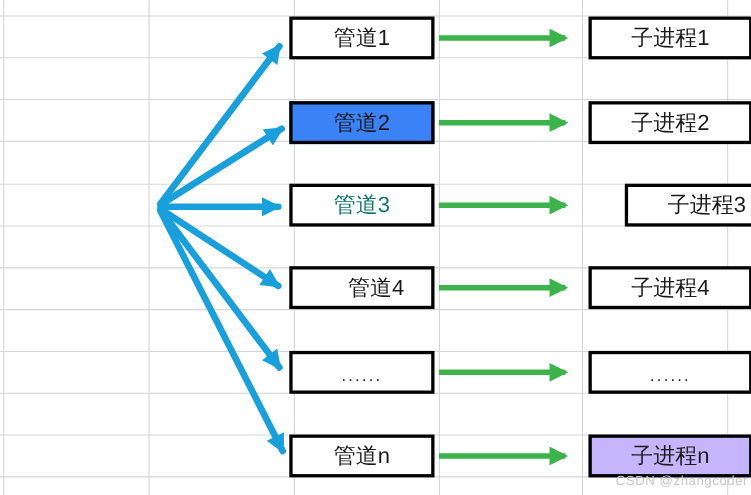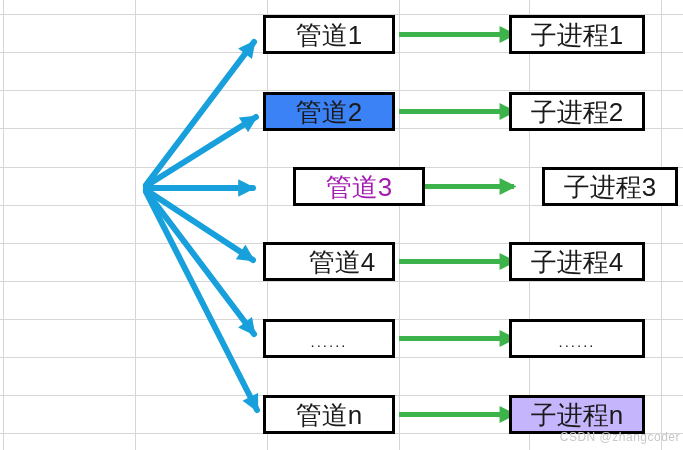--- a/index.html
+++ b/index.html
@@ -19,28 +19,28 @@
   .grid-line { stroke: #d6d6d6; stroke-width: 1; }
   .shape-box {
     position: absolute;
     box-sizing: border-box;
     border: 3px solid #000000;
     background: #ffffff;
     display: flex;
     align-items: center;
     justify-content: center;
     color: #1a1a1a;
-    font-size: 26px;
+    font-size: 20px;
     line-height: 1;
     white-space: nowrap;
   }
   .shape-box.ellipsis-box { font-size: 15px; align-items: flex-end; padding-bottom: 6px; letter-spacing: 2px; }
   .parent-box  { left: 3px;   top: 167px; width: 130px; height: 37px; }
   .pipe-box    { left: 263px; width: 132px; height: 39px; }
-  .child-box   { left: 509px; width: 136px; height: 39px; }
+  .child-box   { left: 535px; width: 149px; height: 39px; }
   .row-0 { top: 15px; }
   .row-1 { top: 92px; }
   .row-2 { top: 167px; }
   .row-3 { top: 242px; }
   .row-4 { top: 319px; }
   .row-5 { top: 395px; }
   #watermark {
     position: absolute;
     right: 3px;
     top: 430px;
@@ -104,21 +104,21 @@
     </g>
   </svg>
 
 
   <div class="shape-box pipe-box row-0" style="border-color: rgb(0, 0, 0); background: rgb(255, 255, 255); color: rgb(26, 26, 26);">
     <span>管道1</span>
   </div>
   <div class="shape-box pipe-box row-1" style="border-color: rgb(0, 0, 0); background: #3b82f6; color: rgb(26, 26, 26);">
     <span>管道2</span>
   </div>
-  <div class="shape-box pipe-box row-2" style="border-color: rgb(0, 0, 0); background: rgb(255, 255, 255); color: #a21caf; margin-left: 30px;">
+  <div class="shape-box pipe-box row-2" style="border-color: rgb(0, 0, 0); background: rgb(255, 255, 255); color: #0f766e;">
     <span>管道3</span>
   </div>
   <div class="shape-box pipe-box row-3" style="border-color: rgb(0, 0, 0); background: rgb(255, 255, 255); color: rgb(26, 26, 26); padding-left: 26px;">
     <span>管道4</span>
   </div>
   <div class="shape-box pipe-box row-4 ellipsis-box" style="border-color: rgb(0, 0, 0); background: rgb(255, 255, 255); color: rgb(26, 26, 26);">
     <span>......</span>
   </div>
   <div class="shape-box pipe-box row-5" style="border-color: rgb(0, 0, 0); background: rgb(255, 255, 255); color: rgb(26, 26, 26);">
     <span>管道n</span>

